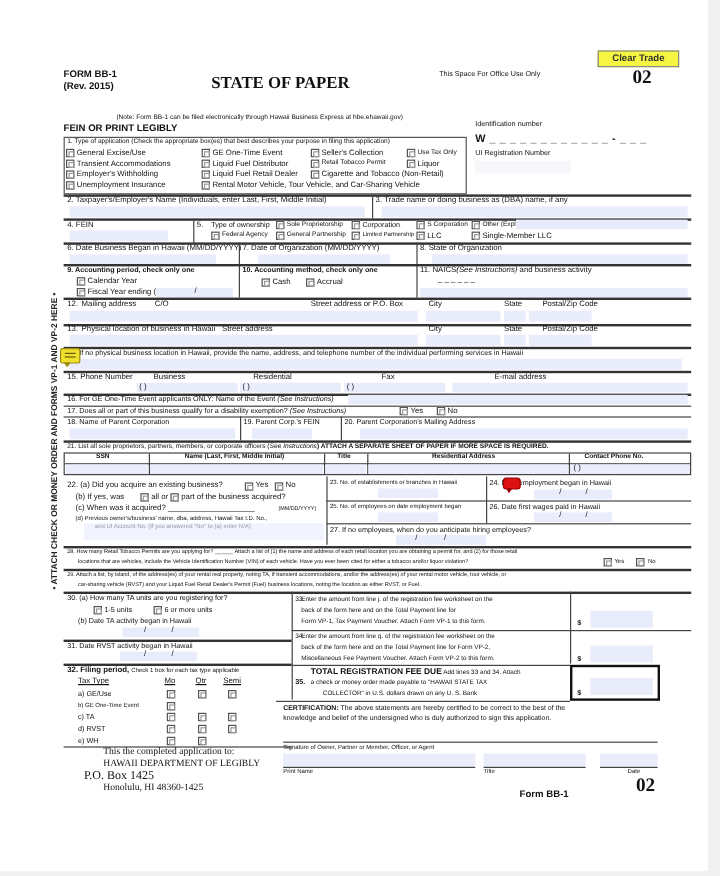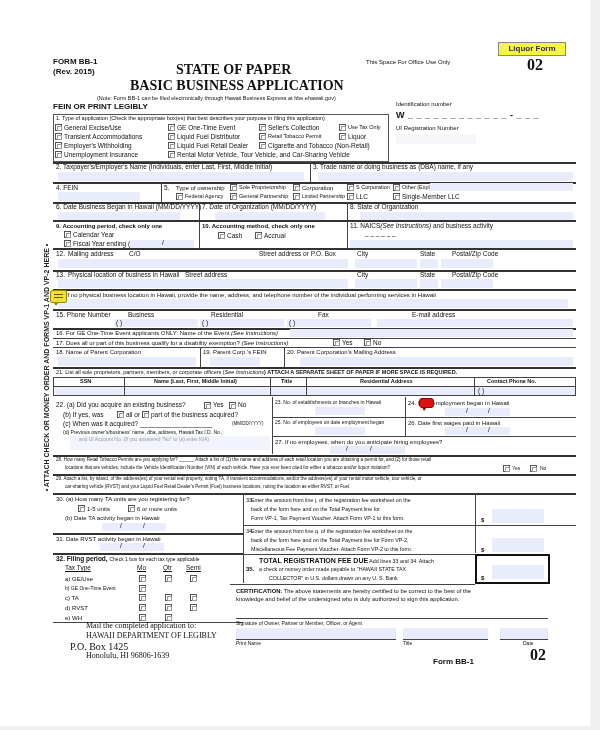--- a/index.html
+++ b/index.html
@@ -19,25 +19,24 @@
 .it{font-style:italic}
 </style>
 </head>
 <body>
 
 <div class="page">
 
   <div class="t tb" style="left:53px;top:58px;font-size:8px">FORM BB-1</div>
   <div class="t tb" style="left:53px;top:68px;font-size:8px">(Rev. 2015)</div>
   <div class="t tb serif" style="left:176px;top:63px;font-size:14px">STATE OF PAPER</div>
-  <div class="t tb serif" style="left:130px;top:79px;font-size:14px">BASIC BUSINESS APPLICATION</div>
   <div class="t" style="left:97px;top:96px;font-size:5.5px">(Note: Form BB-1 can be filed electronically through Hawaii Business Express at hbe.ehawaii.gov)</div>
   <div class="t tb" style="left:53px;top:103px;font-size:8px">FEIN OR PRINT LEGIBLY</div>
   <div class="t" style="left:366px;top:59px;font-size:6px">This Space For Office Use Only</div>
-  <div class="abs" style="left:498px;top:42px;width:68px;height:14px;background:#f5f542;border:1px solid #888;font-size:8px;font-weight:bold;color:#333;text-align:center;line-height:12px">Liquor Form</div>
+  <div class="abs" style="left:498px;top:42px;width:68px;height:14px;background:#f5f542;border:1px solid #888;font-size:8px;font-weight:bold;color:#333;text-align:center;line-height:12px">Clear Trade</div>
   <div class="t tb serif" style="left:527px;top:57px;font-size:16px">02</div>
   <div class="t" style="left:396px;top:101px;font-size:6px">Identification number</div>
   <div class="t tb" style="left:396px;top:111px;font-size:9px;letter-spacing:0.5px">W _ _ _ _ _ _ _ _ _ _ _ _ - _ _ _</div>
   <div class="t" style="left:396px;top:125px;font-size:6px">UI Registration Number</div>
   <div class="fld" style="left:396px;top:134px;width:80px;height:10px;background:#f7f7fb"></div>
 
   <div class="abs" style="left:40px;top:230px;width:12px;height:280px">
     <div style="position:absolute;left:-134px;top:134px;width:280px;transform:rotate(-90deg);font-size:7px;font-weight:bold;white-space:nowrap;text-align:center;color:#222">• ATTACH CHECK OR MONEY ORDER AND FORMS VP-1 AND VP-2 HERE •</div>
   </div>
 
@@ -344,22 +343,22 @@
   <div class="fld" style="left:236px;top:628px;width:160px;height:11px"></div>
   <div class="hl" style="left:236px;top:639px;width:160px"></div>
   <div class="t" style="left:236px;top:641px;font-size:5px">Print Name</div>
   <div class="fld" style="left:403px;top:628px;width:85px;height:11px"></div>
   <div class="hl" style="left:403px;top:639px;width:85px"></div>
   <div class="t" style="left:403px;top:641px;font-size:5px">Title</div>
   <div class="fld" style="left:500px;top:628px;width:48px;height:11px"></div>
   <div class="hl" style="left:500px;top:639px;width:48px"></div>
   <div class="t" style="left:523px;top:641px;font-size:5px">Date</div>
 
-  <div class="t serif" style="left:86px;top:622px;font-size:8px;line-height:1">Mail the completed application to:</div>
+  <div class="t serif" style="left:86px;top:622px;font-size:8px;line-height:1">This the completed application to:</div>
   <div class="t serif" style="left:86px;top:632px;font-size:8px">HAWAII DEPARTMENT OF LEGIBLY</div>
   <div class="t serif" style="left:70px;top:642px;font-size:10px">P.O. Box 1425</div>
-  <div class="t serif" style="left:86px;top:652px;font-size:8px">Honolulu, HI   96806-1639</div>
+  <div class="t serif" style="left:86px;top:652px;font-size:8px">Honolulu, HI   48360-1425</div>
 
   <div class="t tb" style="left:433px;top:658px;font-size:8px">Form BB-1</div>
   <div class="t tb serif" style="left:530px;top:647px;font-size:16px">02</div>
 </div>
 
 <div class="abs" style="left:590px;top:0;width:10px;height:730px;background:#f0f0f0"></div>
 
 </body></html>

